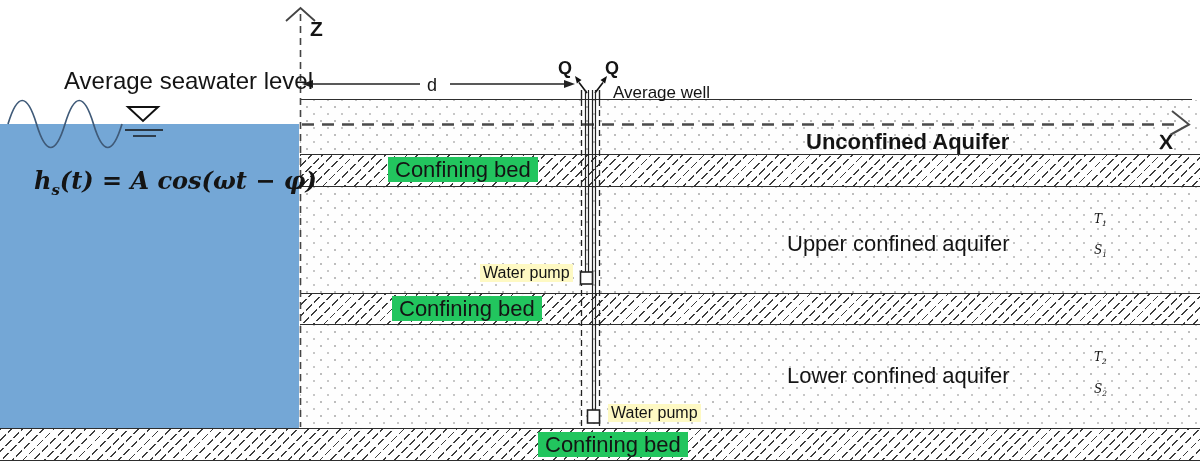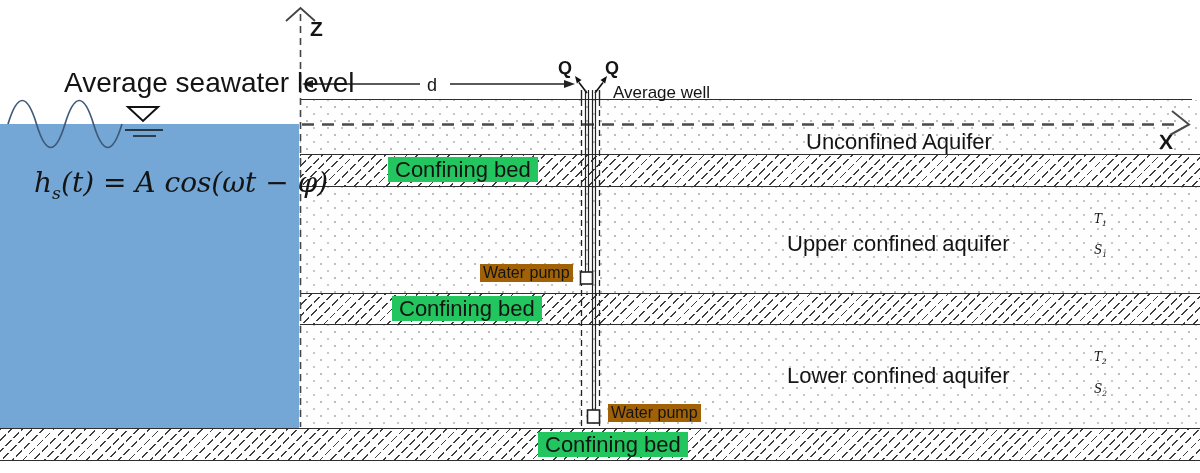--- a/index.html
+++ b/index.html
@@ -24,24 +24,24 @@
       repeating-linear-gradient(45deg, rgba(255,255,255,.96) 0 3px, rgba(255,255,255,0) 3px 11px),
       repeating-linear-gradient(135deg, #3d3d3d 0 1.3px, rgba(0,0,0,0) 1.3px 7.5px);
     border-top:1.6px solid #2e2e2e;
     border-bottom:1.6px solid #2e2e2e;
   }
   .sea{background:#74a7d6;}
   .ground-line{border-top:1.6px solid #2e2e2e;height:0;}
   .lbl{position:absolute;line-height:1.15;white-space:nowrap;color:#141414;}
   .layer-lbl{font-size:22px;}
   .white-bg{background:#22c55e;padding:0 7px;}
-  .small-lbl{font-size:16px;background:#a16207;padding:0 3px;}
+  .small-lbl{font-size:16px;background:#fef9c3;padding:0 3px;}
   .bold{font-weight:bold;}
   .serif-i{font-family:"DejaVu Serif","Liberation Serif",serif;font-style:italic;}
-  .eq{font-size:28px;}
+  .eq{font-size:24px;font-weight:bold;}
   .eq sub,.ts sub{font-size:.62em;}
   .ts{font-size:12px;}
   svg{position:absolute;left:0;top:0;pointer-events:none;}
 </style>
 </head>
 <body>
 
 <div class="canvas">
 
   <div class="abs dots" style="left:300px;top:100px;width:900px;height:54px;"></div>
@@ -107,33 +107,33 @@
       <g>
         <line x1="592.5" y1="90" x2="592.5" y2="410" stroke-width="1.2"></line>
         <line x1="595.5" y1="90" x2="595.5" y2="410" stroke-width="1.2"></line>
       </g>
 
       <rect x="580.5" y="272" width="12" height="12" fill="#fff" stroke-width="1.6"></rect>
       <rect x="587.5" y="410" width="12" height="13" fill="#fff" stroke-width="1.6"></rect>
     </g>
   </svg>
 
-  <div class="lbl" style="left:64px;top:67px;font-size:28px;">Average seawater level</div>
+  <div class="lbl" style="left:64px;top:67px;font-size:24px;">Average seawater level</div>
 
   <div class="lbl serif-i eq" style="left:34px;top:167px;"><span>h</span><sub>s</sub><span>(t) = A cos(ωt − φ)</span></div>
 
   <div class="lbl bold" style="left:310px;top:17px;font-size:21px;">Z</div>
   <div class="lbl bold" style="left:1159px;top:130px;font-size:21px;">X</div>
   <div class="lbl" style="left:427px;top:75px;font-size:18px;">d</div>
 
   <div class="lbl bold" style="left:558px;top:58px;font-size:18px;">Q</div>
   <div class="lbl bold" style="left:605px;top:58px;font-size:18px;">Q</div>
   <div class="lbl" style="left:613px;top:83px;font-size:17px;">Average well</div>
 
-  <div class="lbl layer-lbl" style="left:806px;top:129px;">Unconfined Aquifer</div>
+  <div class="lbl layer-lbl" style="left:806px;top:129px;font-weight:bold;">Unconfined Aquifer</div>
   <div class="lbl layer-lbl white-bg" style="left:388px;top:157px;">Confining bed</div>
   <div class="lbl layer-lbl" style="left:775px;top:231px;margin-left:12px;">Upper confined aquifer</div>
   <div class="lbl layer-lbl white-bg" style="left:392px;top:296px;">Confining bed</div>
   <div class="lbl layer-lbl" style="left:787px;top:363px;">Lower confined aquifer</div>
   <div class="lbl layer-lbl white-bg" style="left:538px;top:432px;">Confining bed</div>
 
   <div class="lbl small-lbl" style="left:480px;top:264px;">Water pump</div>
   <div class="lbl small-lbl" style="left:608px;top:404px;">Water pump</div>
 
   <div class="lbl serif-i ts" style="left:1094px;top:213px;"><span>T</span><sub>1</sub></div>

